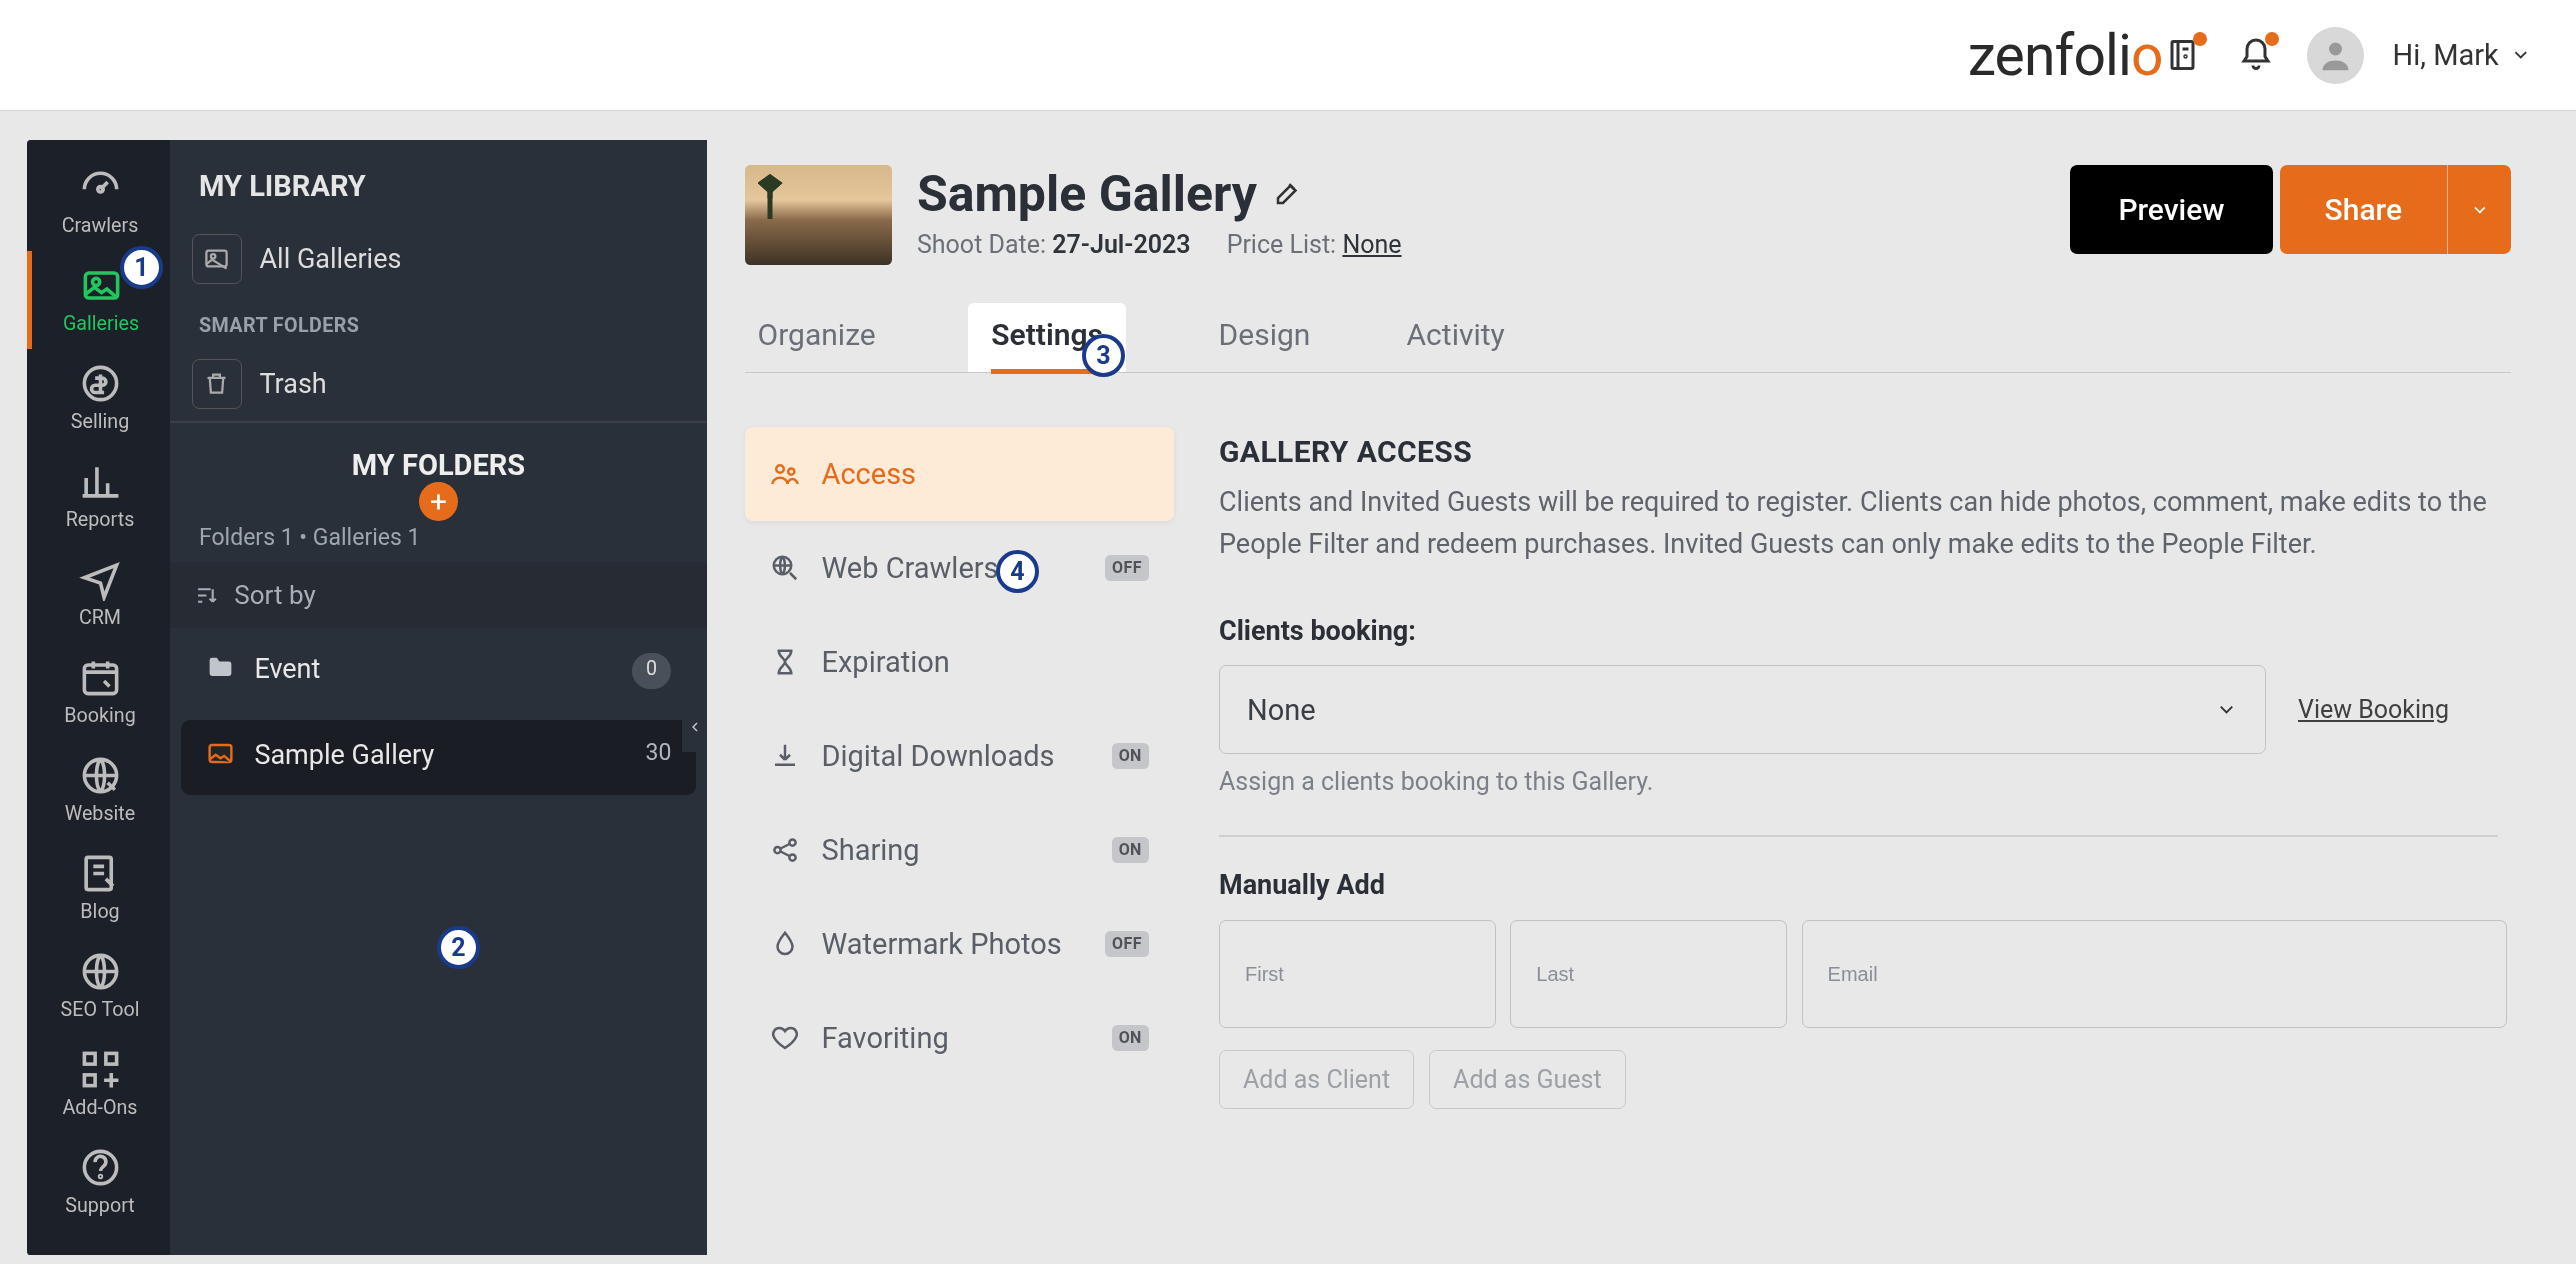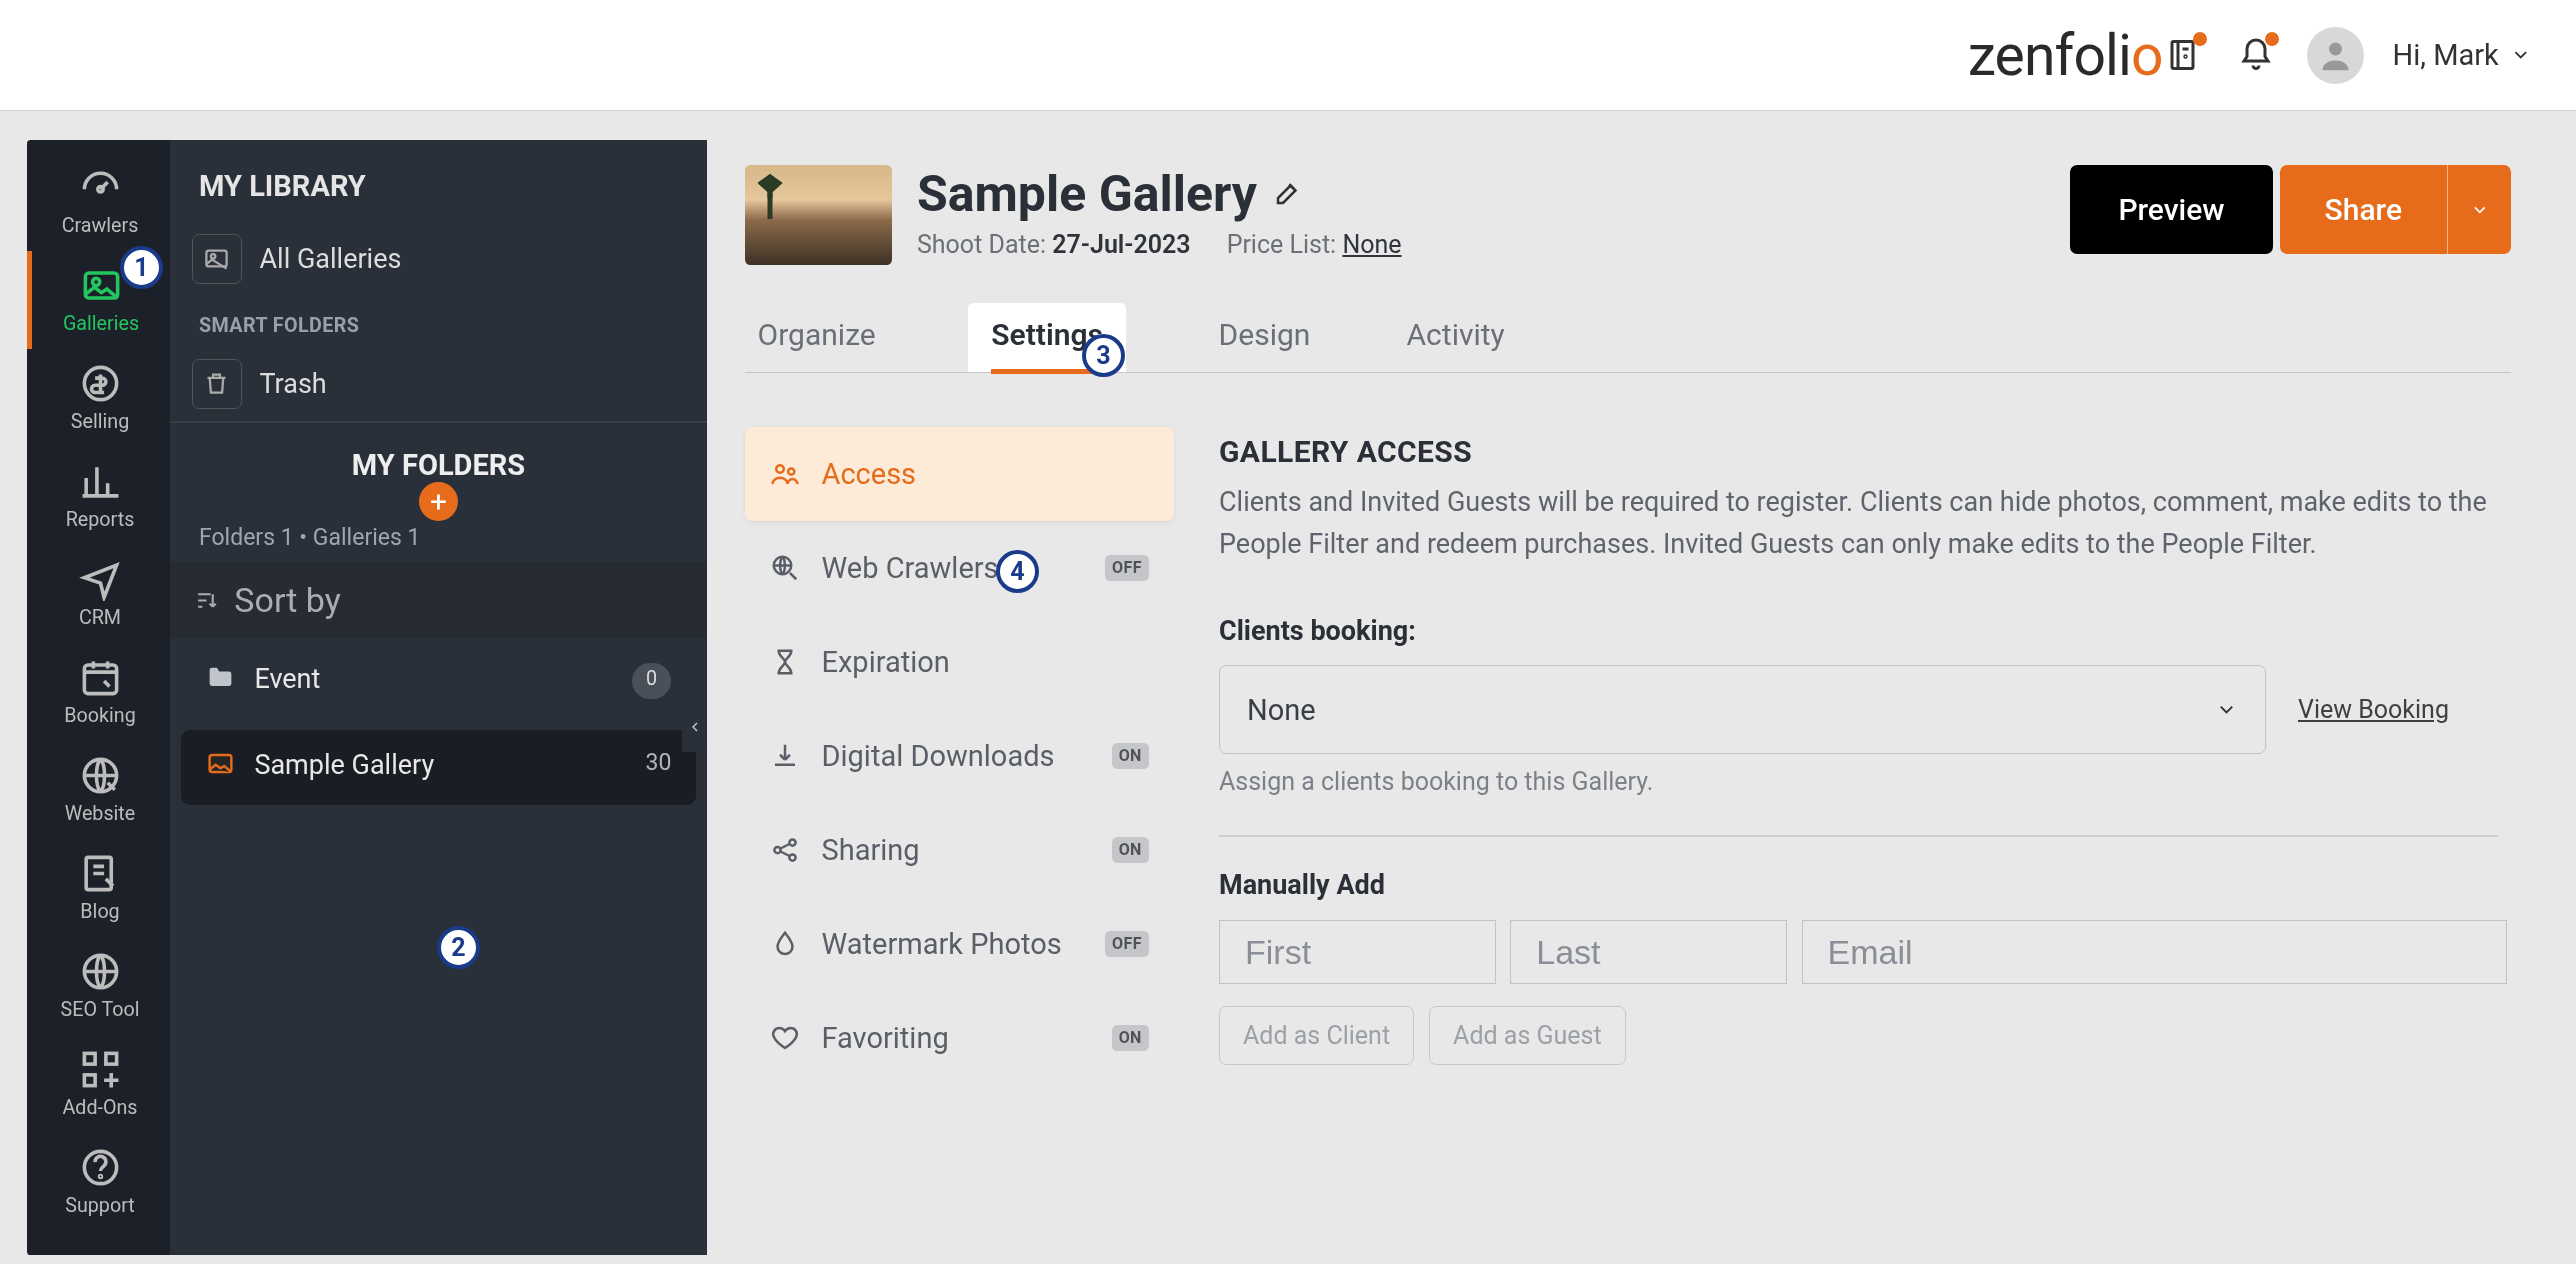--- a/index.html
+++ b/index.html
@@ -161,21 +161,21 @@
   }
   .folders-sub {
     font-size: 23px;
     color: #a0a6ae;
     padding: 0 29px 10.7px;
   }
   .sortby {
     display: flex; align-items: center;
     gap: 14.3px;
     padding: 18px 25px;
-    font-size: 34px;
+    font-size: 26px;
     color: #a9aeb6;
     background: #262b34;
   }
   .sortby svg { width: 25px; height: 25px; stroke: currentColor; fill: none; stroke-width: 2; }
 
   .folder-row {
     display: flex;
     padding: 19.7px 25px;
     gap: 19.7px;
     font-size: 27px;
@@ -403,25 +403,25 @@
   }
   .divider2 { height: 1.8px; background: #cfcfcf; margin-top: 39px; max-width: 1279px; }
 
   .inputs-row {
     display: flex;
     gap: 14.3px;
     margin-top: 19.7px;
     max-width: 1288px;
   }
   .txt {
-    height: 64px;
+    height: 108px;
     border: 1.8px solid #bfc2c7;
-    border-radius: 0;
+    border-radius: 7px;
     background: #e8e8e8;
-    font-size: 34px;
+    font-size: 20px;
     padding: 0 25px;
     color: #3a3e45;
   }
   .txt::placeholder { color: #8a8f97; }
   .txt.first, .txt.last { width: 277px; }
   .txt.email { flex: 1; }
 
   .add-buttons {
     display: flex;
     gap: 15px;

